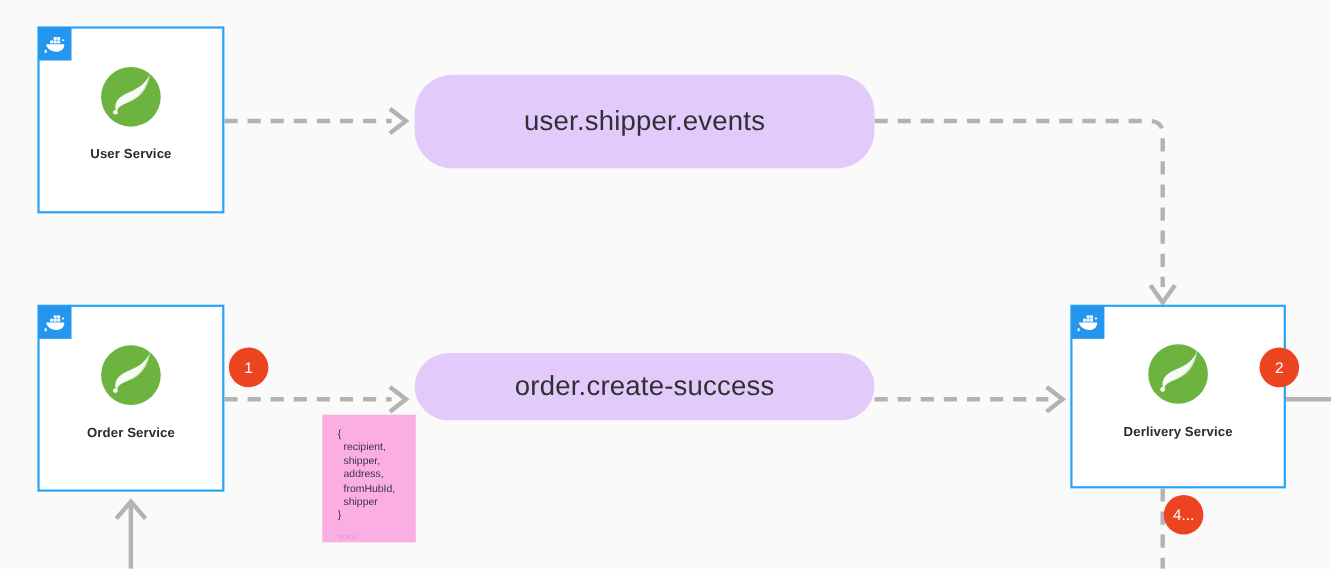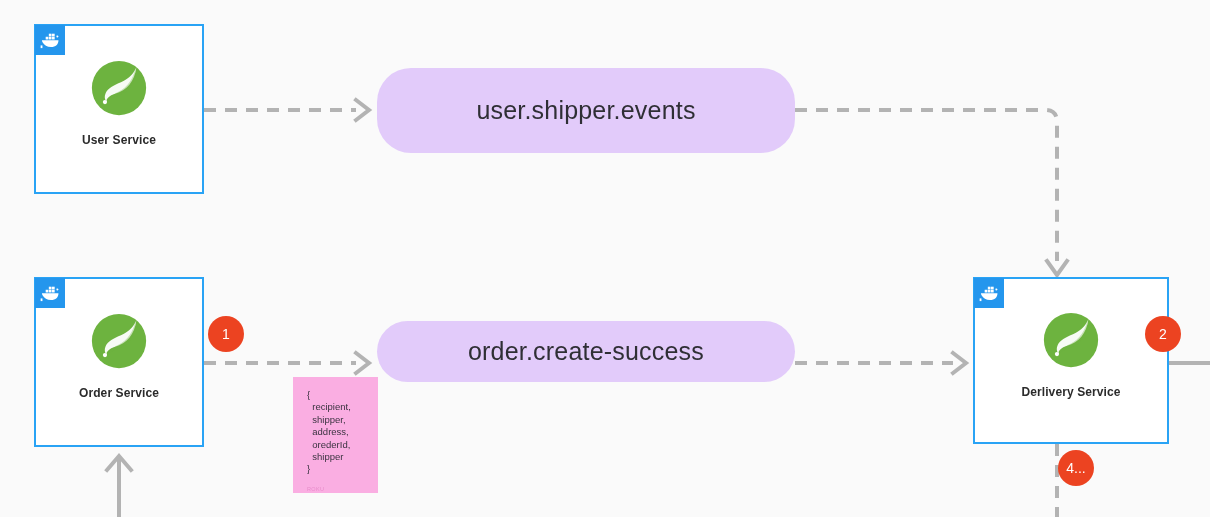--- a/index.html
+++ b/index.html
@@ -259,21 +259,21 @@
 
   <div class="topic-pill" style="left:377px; top:321px; width:418px; height:61px;">
     <span class="topic-label">order.create-success</span>
   </div>
 
   <div class="sticky-note" style="left:293px; top:377px; width:85px; height:116px;">
     <div class="sticky-line">{</div>
     <div class="sticky-line">  recipient,</div>
     <div class="sticky-line">  shipper,</div>
     <div class="sticky-line">  address,</div>
-    <div class="sticky-line">  orederId,</div>
+    <div class="sticky-line">  fromHubId,</div>
     <div class="sticky-line">  shipper</div>
     <div class="sticky-line">}</div>
     <div class="sticky-watermark">ROKU</div>
   </div>
 
   <div class="step-badge" style="left:208px; top:316px;">
     <span>1</span>
   </div>
 
   <div class="step-badge" style="left:1145px; top:316px;">

